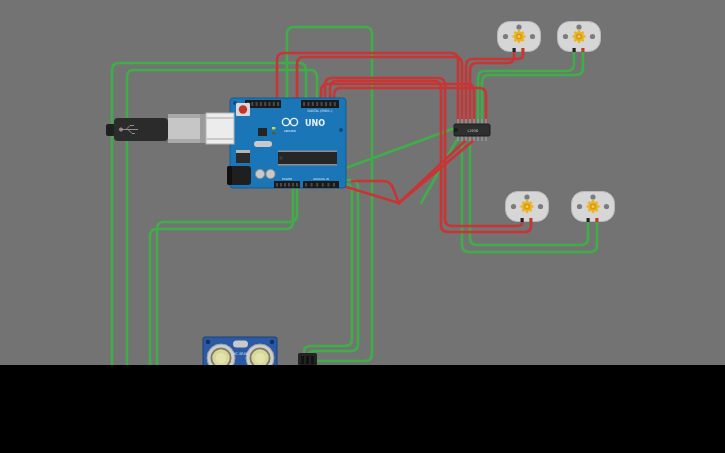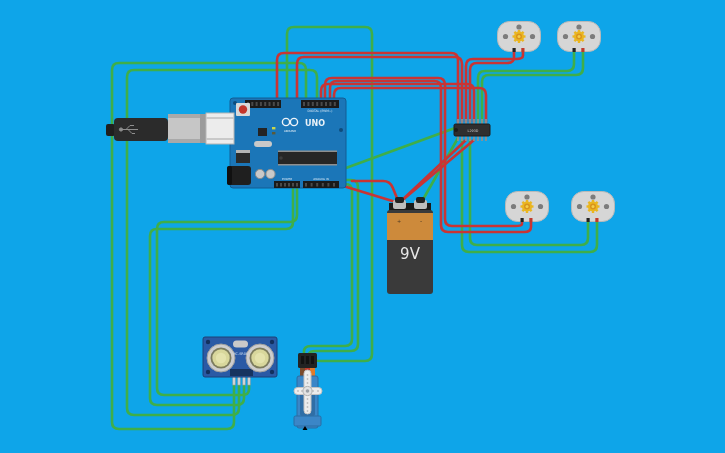--- a/index.html
+++ b/index.html
@@ -1,16 +1,16 @@
 <!DOCTYPE html>
 <html><head>
 <meta charset="utf-8">
 <style>
   html,body{margin:0;padding:0;background:#000;}
-  .scene{position:relative;width:725px;height:453px;background:#0ea5e9;overflow:hidden;
+  .scene{position:relative;width:725px;height:365px;background:#737373;overflow:hidden;
          font-family:"DejaVu Sans",sans-serif;}
   .scene svg{overflow:visible;display:block;}
   #wire-layer{position:absolute;left:0;top:0;z-index:1;}
   .component{position:absolute;z-index:2;}
   text{font-family:"DejaVu Sans",sans-serif;}
 </style>
 </head>
 <body>
 
 <div class="scene">
@@ -174,34 +174,20 @@
           <rect x="25.1" y="17" width="1.8" height="6"></rect>
           <rect x="29.1" y="17" width="1.8" height="6"></rect>
           <rect x="33.1" y="17" width="1.8" height="6"></rect>
       </g>
       <rect x="2" y="6" width="36" height="12" rx="1.5" fill="#2f2f2f" stroke="#1c1c1c"></rect>
       <circle cx="4" cy="12" r="2" fill="#1b1b1b"></circle>
       <text x="21" y="13.6" font-size="3.4" fill="#cfcfcf" text-anchor="middle">L293D</text>
     </svg>
   </div>
 
-  <div class="component" style="left:385px;top:196px;">
-    <svg width="50" height="100" viewBox="0 0 50 100">
-      <rect x="4" y="7" width="42" height="9" fill="#1a1a1a"></rect>
-      <rect x="8" y="4" width="13" height="9" rx="2" fill="#bdbdbd"></rect>
-      <rect x="10" y="1" width="9" height="6" rx="2" fill="#222"></rect>
-      <rect x="29" y="4" width="13" height="9" rx="2" fill="#bdbdbd"></rect>
-      <rect x="31" y="1" width="9" height="6" rx="2" fill="#222"></rect>
-      <rect x="2" y="14" width="46" height="84" rx="3" fill="#3a3a3a"></rect>
-      <rect x="2" y="17" width="46" height="27" fill="#cd8a3b"></rect>
-      <text x="14" y="27" font-size="5" fill="#4a3926" text-anchor="middle">+</text>
-      <text x="36" y="27" font-size="6" fill="#4a3926" text-anchor="middle">-</text>
-      <text x="25" y="63" font-size="15" fill="#e8e8e8" text-anchor="middle">9V</text>
-    </svg>
-  </div>
 
   <div class="component" style="left:203px;top:337px;">
     <svg width="74" height="50" viewBox="0 0 74 50">
       <g fill="#d8d8d8" stroke="#9e9e9e" stroke-width="0.6">
         <rect x="29.8" y="37" width="2.4" height="11"></rect>
           <rect x="34.8" y="37" width="2.4" height="11"></rect>
           <rect x="39.8" y="37" width="2.4" height="11"></rect>
           <rect x="44.8" y="37" width="2.4" height="11"></rect>
       </g>
       <rect x="0" y="0" width="74" height="40" rx="2" fill="#2a5aa5" stroke="#1d4076"></rect>

